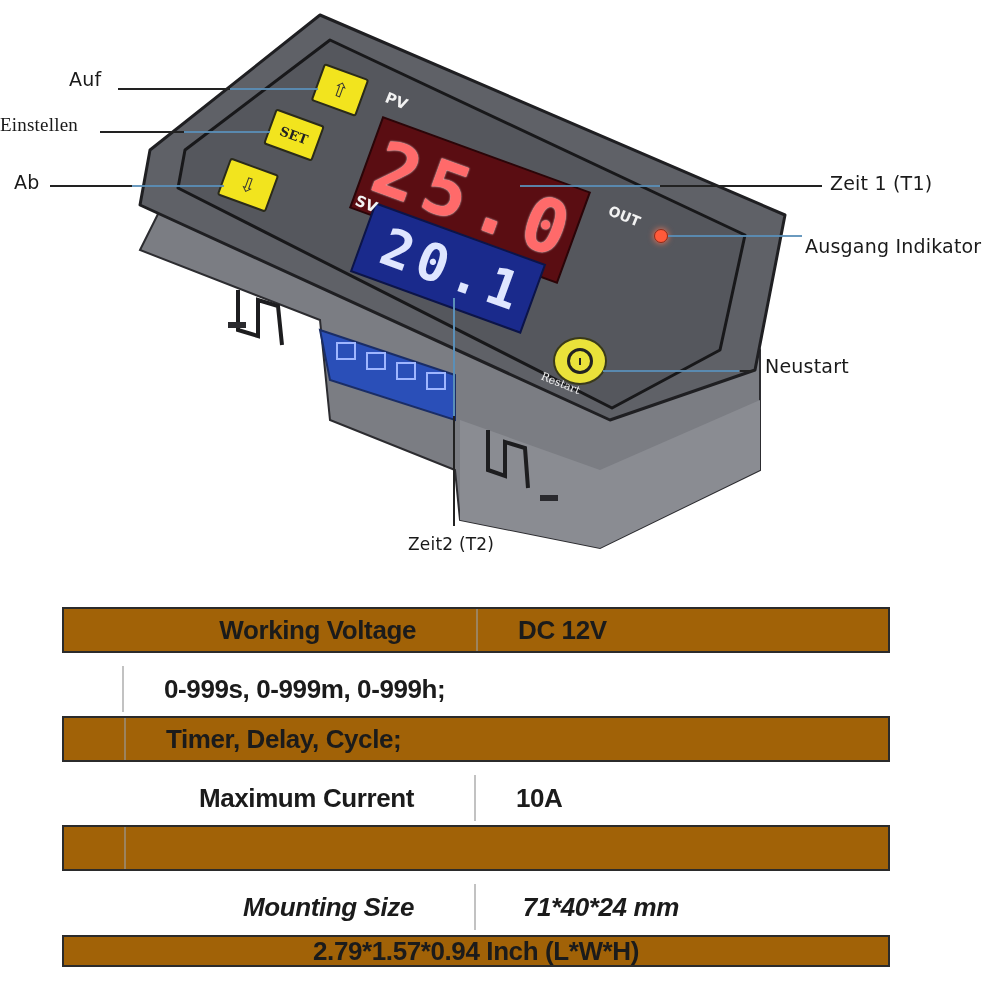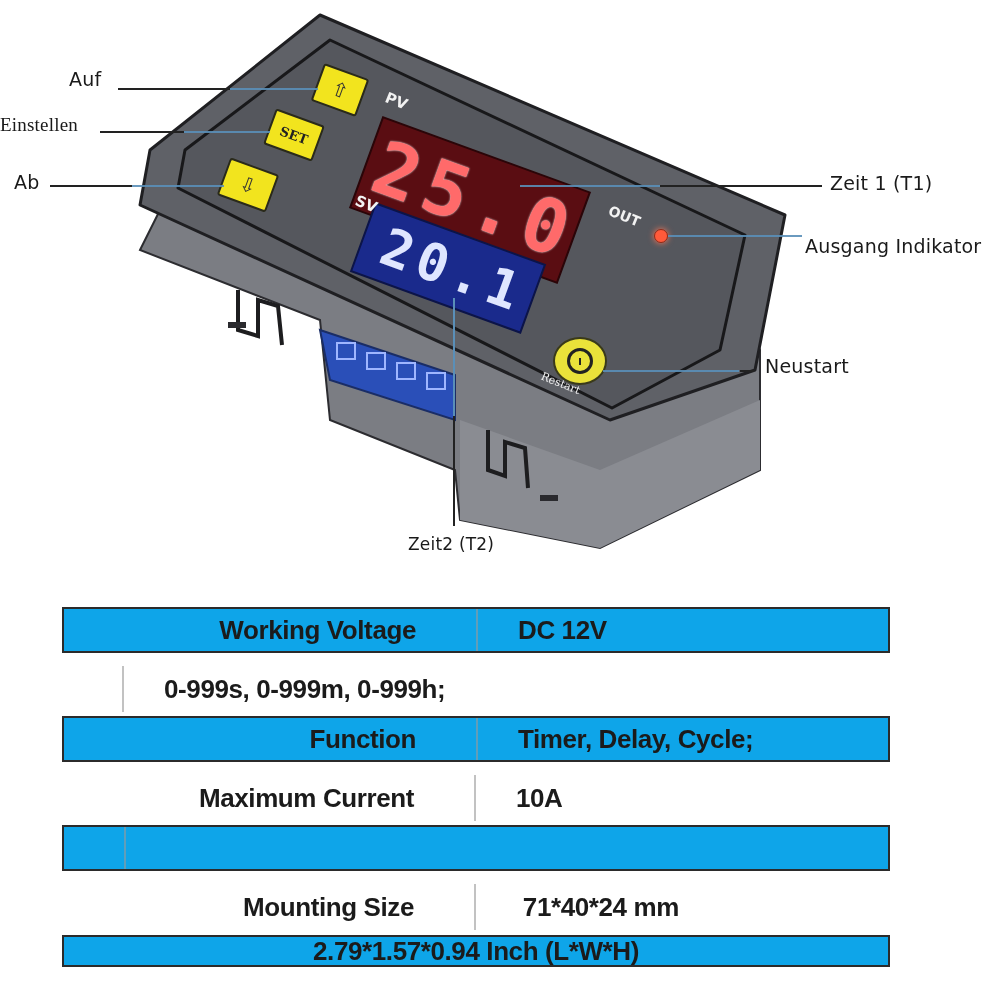--- a/index.html
+++ b/index.html
@@ -14,21 +14,21 @@
   .vleader-blue { position: absolute; width: 2px; background: #5a8fb8; }
 
   
   #device { position: absolute; left: 0; top: 0; width: 1000px; height: 560px; }
   #device svg { position: absolute; left: 0; top: 0; }
 
   
   .spec-row { position: absolute; left: 62px; width: 828px; height: 46px;
               display: flex; align-items: center; font-family: "Liberation Sans", sans-serif;
               font-size: 26px; font-weight: bold; color: #1b1b1b; letter-spacing: -0.4px; }
-  .spec-row.shaded { background: #0ea5e9; border: 2px solid #2b2b2b; box-sizing: border-box; }
+  .spec-row.shaded { background: #a16207; border: 2px solid #2b2b2b; box-sizing: border-box; }
   .spec-row .k { width: 352px; text-align: right; padding-right: 0; box-sizing: border-box; }
   .spec-row .divider { width: 2px; height: 100%; background: #9a9a9a; margin-left: 60px; opacity: 0.6; }
   .spec-row .v { padding-left: 40px; }
   .spec-row.full { justify-content: center; }
 </style>
 </head>
 <body>
 
 <div id="device">
   <svg width="1000" height="560" viewBox="0 0 1000 560">
@@ -136,33 +136,32 @@
   <div class="spec-row shaded" style="top:607px;">
     <div class="k">Working Voltage</div>
     <div class="divider"></div>
     <div class="v">DC 12V</div>
   </div>
   <div class="spec-row" style="top:666px;">
     <div class="divider"></div>
     <div class="v">0-999s, 0-999m, 0-999h;</div>
   </div>
   <div class="spec-row shaded" style="top:716px;">
-    <div class="k">Function</div>
     <div class="divider"></div>
     <div class="v">Timer, Delay, Cycle;</div>
   </div>
   <div class="spec-row" style="top:775px;">
     <div class="k">Maximum Current</div>
     <div class="divider"></div>
     <div class="v">10A</div>
   </div>
   <div class="spec-row shaded" style="top:825px;">
     <div class="divider"></div>
   </div>
-  <div class="spec-row" style="top:884px;">
+  <div class="spec-row" style="top:884px;font-style:italic;">
     <div class="k">Mounting Size</div>
     <div class="divider"></div>
     <div class="v" style="white-space:pre;"> 71*40*24 mm</div>
   </div>
   <div class="spec-row shaded full" style="top:935px;height:32px;">
     <div>2.79*1.57*0.94 Inch (L*W*H)</div>
   </div>
 </div>
 
 </body></html>

